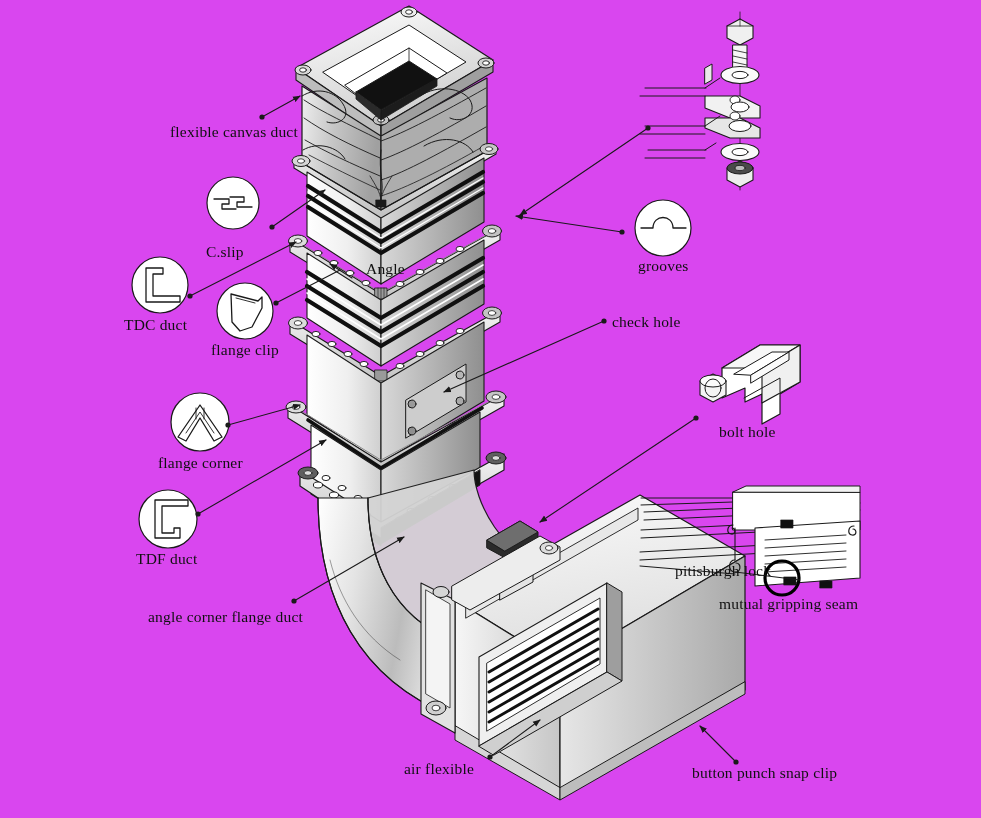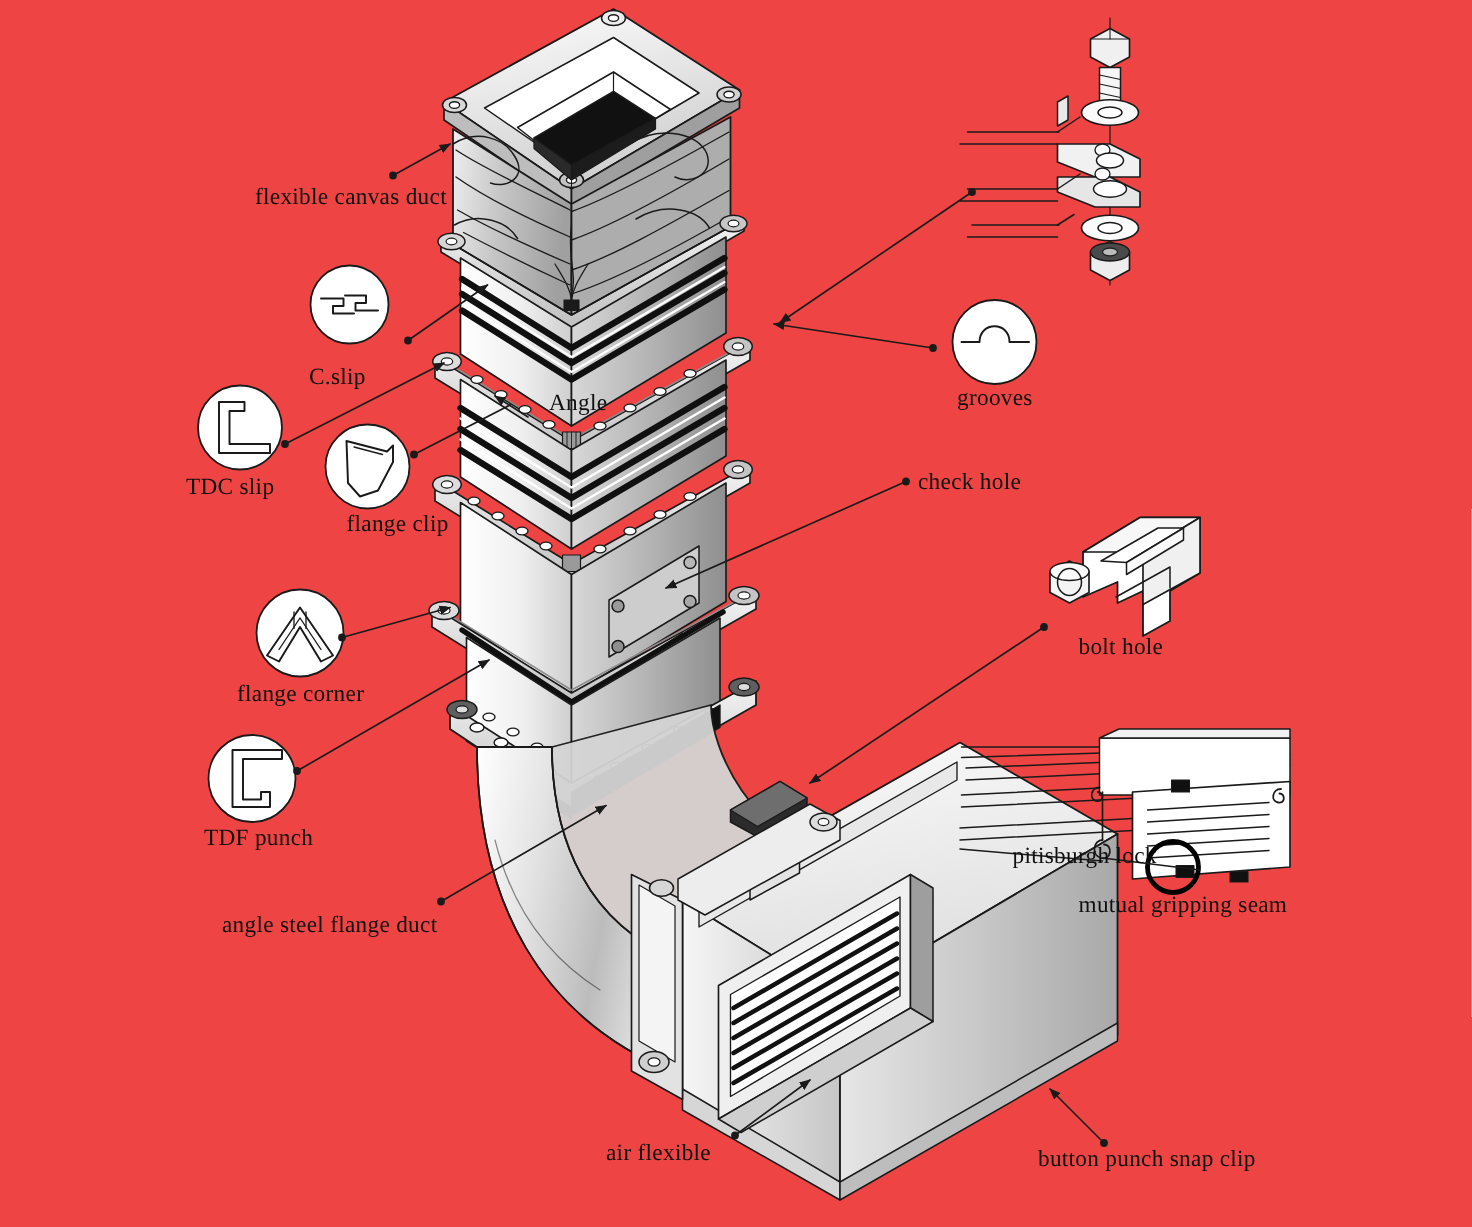--- a/index.html
+++ b/index.html
@@ -5,21 +5,21 @@
 <style>
   html, body {
     margin: 0;
     padding: 0;
     background: #ffffff;
   }
   #stage {
     position: relative;
     width: 981px;
     height: 818px;
-    background: #ef4444;
+    background: #d946ef;
     overflow: hidden;
     font-family: "Liberation Serif", "DejaVu Serif", serif;
     color: #000000;
   }
   #art {
     position: absolute;
     left: 0; top: 0;
     width: 981px;
     height: 818px;
   }
@@ -530,31 +530,31 @@
         <circle cx="736" cy="762" r="2.6" fill="#1a1a1a" stroke="none"></circle>
       </g>
 
     </g>
   </svg>
 
   <div class="lbl" style="left:170px; top:124px;">flexible canvas duct</div>
 
   <div class="lbl" style="left:206px; top:244px;">C.slip</div>
 
-  <div class="lbl" style="left:124px; top:317px;">TDC slip</div>
-
-  <div class="lbl" style="left:211px; top:342px;margin-left:20px;">flange clip</div>
+  <div class="lbl" style="left:124px; top:317px;">TDC duct</div>
+
+  <div class="lbl" style="left:211px; top:342px;">flange clip</div>
 
   <div class="lbl" style="left:366px; top:261px;">Angle</div>
 
   <div class="lbl" style="left:158px; top:455px;font-family:Liberation Serif, serif;">flange corner</div>
 
-  <div class="lbl" style="left:136px; top:551px;">TDF punch</div>
-
-  <div class="lbl" style="left:148px; top:609px;">angle steel flange duct</div>
+  <div class="lbl" style="left:136px; top:551px;">TDF duct</div>
+
+  <div class="lbl" style="left:148px; top:609px;">angle corner flange duct</div>
 
   <div class="lbl" style="left:638px; top:258px;">grooves</div>
 
   <div class="lbl" style="left:612px; top:314px;">check hole</div>
 
   <div class="lbl" style="left:719px; top:424px;">bolt hole</div>
 
   <div class="lbl" style="left:675px; top:563px;">pitisburgh lock</div>
 
   <div class="lbl" style="left:719px; top:596px;">mutual gripping seam</div>

